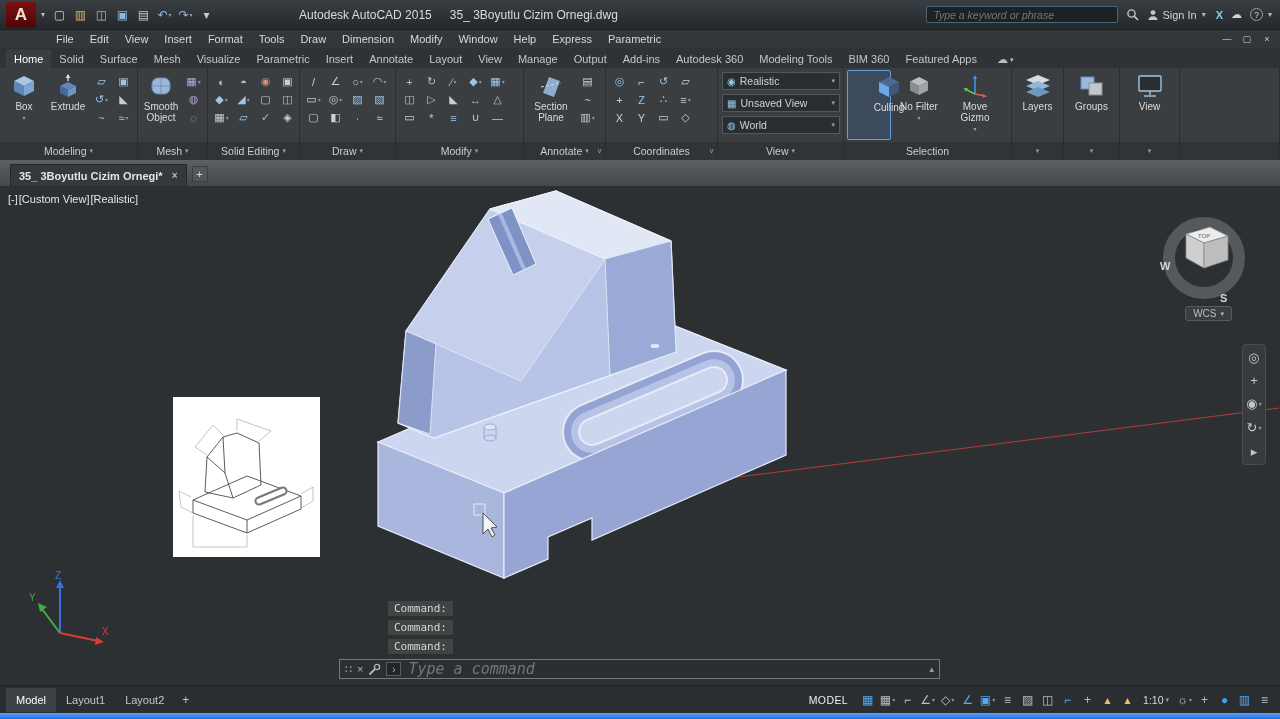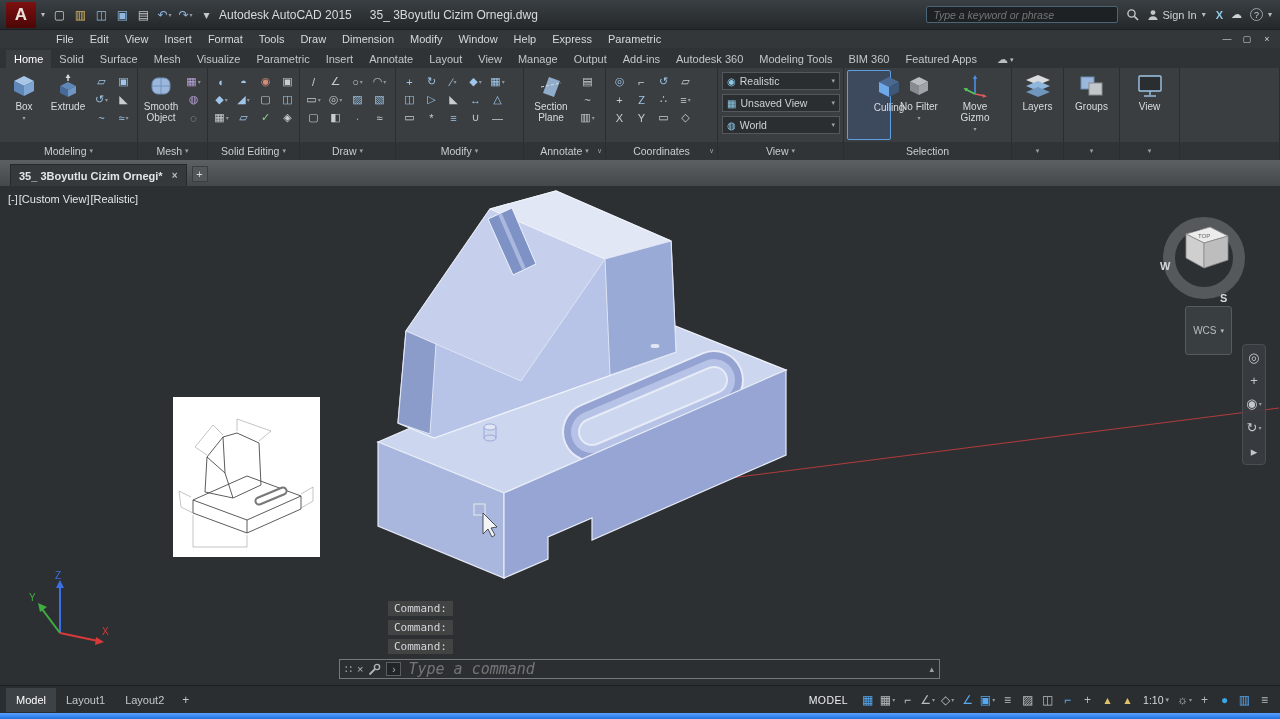--- a/index.html
+++ b/index.html
@@ -9,21 +9,21 @@
 
   
   .titlebar{height:30px;background:linear-gradient(#3a3f43,#24282b);display:flex;align-items:center;
             color:#d2d5d8;font-size:12px;padding:0 6px;gap:3px;border-bottom:1px solid #1b1e20;}
   .logo{width:30px;height:26px;background:linear-gradient(#7d1010,#4d0606);color:#e8e2da;font-weight:bold;
         font-size:17px;display:flex;align-items:center;justify-content:center;border-radius:2px;}
   .logo-caret{font-size:8px;color:#b9bdc1;margin:0 2px;}
   .qat{display:flex;align-items:center;gap:2px;}
   .qicon{width:19px;height:19px;display:flex;align-items:center;justify-content:center;font-size:12px;}
   .dd::after{content:"▾";font-size:6px;color:#969ba0;margin-left:1px;vertical-align:middle;}
-  .tb-title{display:flex;gap:18px;white-space:nowrap;color:#d8dbde;}
+  .tb-title{margin-left:80px;display:flex;gap:18px;white-space:nowrap;color:#d8dbde;}
   .infocenter{margin-left:auto;display:flex;align-items:center;gap:8px;}
   .searchbox{display:flex;align-items:center;background:#1d2124;border:1px solid #4a6478;height:17px;width:192px;
              padding:0 4px;border-radius:2px;}
   .searchbox input{background:transparent;border:0;color:#a7adb3;font-style:italic;font-size:10.5px;width:100%;outline:none;
                    font-family:"Liberation Sans",sans-serif;}
   .ic-small{display:flex;align-items:center;gap:3px;font-size:11px;color:#cfd3d6;}
   .help-circle{width:13px;height:13px;border:1px solid #9aa0a5;border-radius:50%;font-size:9px;display:flex;
                align-items:center;justify-content:center;color:#cfd3d6;}
 
   
@@ -69,21 +69,21 @@
   .ftab-add{width:16px;height:16px;background:#53575a;border:1px solid #3a3e41;color:#d6d9db;display:flex;
             align-items:center;justify-content:center;font-size:11px;margin-bottom:4px;}
 
   
   .viewport{flex:1;position:relative;background:#2d3033;overflow:hidden;}
   .canvas-svg{position:absolute;left:0;top:0;}
   .vcontrols{position:absolute;left:8px;top:7px;font-size:11px;color:#e2e5e8;display:flex;gap:1px;}
   .refimg{position:absolute;left:173px;top:211px;width:147px;height:160px;background:#ffffff;}
   .viewcube{position:absolute;right:30px;top:24px;width:92px;height:96px;}
   .wcsbadge{position:absolute;right:48px;top:120px;background:rgba(60,65,68,.85);border:1px solid #565b5e;
-            border-radius:3px;color:#b9bdc0;font-size:10px;padding:18px 7px;display:flex;gap:4px;align-items:center;}
+            border-radius:3px;color:#b9bdc0;font-size:10px;padding:1px 7px;display:flex;gap:4px;align-items:center;}
   .wcsbadge .caret{font-size:7px;}
   .navbar{position:absolute;right:14px;top:158px;width:24px;background:rgba(56,60,64,.9);border:1px solid #4a4e52;
           border-radius:4px;display:flex;flex-direction:column;align-items:center;padding:6px 0;gap:10px;}
   .nav-icon{color:#c3c7ca;font-size:13px;line-height:13px;}
   .ucsicon{position:absolute;left:28px;top:385px;}
   .chist{position:absolute;left:388px;top:415px;display:flex;flex-direction:column;gap:4px;
          font-family:"DejaVu Sans Mono",monospace;font-size:11px;color:#d4d7da;align-items:flex-start;}
   .chist span{background:rgba(70,70,70,.85);padding:1px 6px;}
   .cbar{position:absolute;left:339px;top:473px;width:601px;height:20px;background:rgba(45,47,49,.96);
         border:1px solid #75797d;display:flex;align-items:center;gap:5px;padding:0 5px;font-size:11px;color:#c8cbce;}

